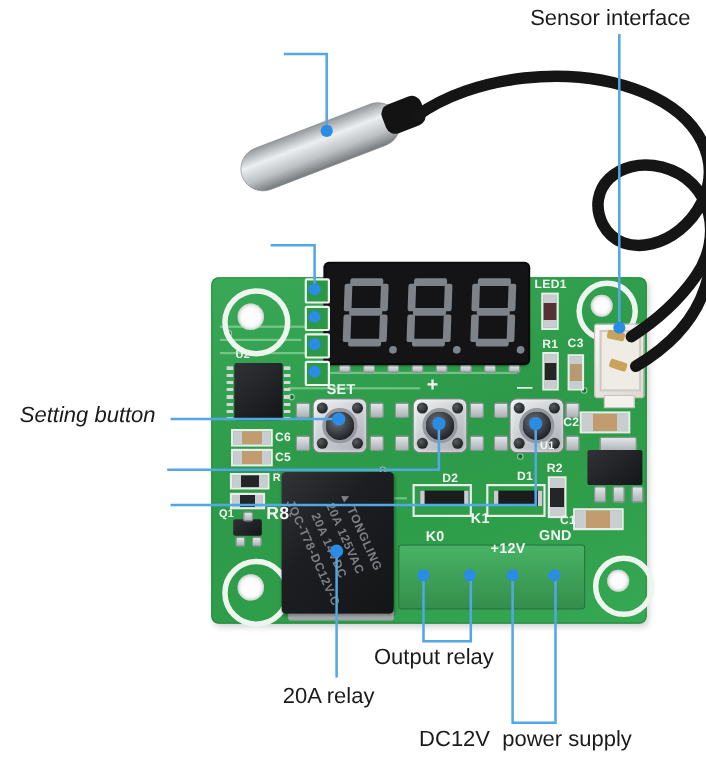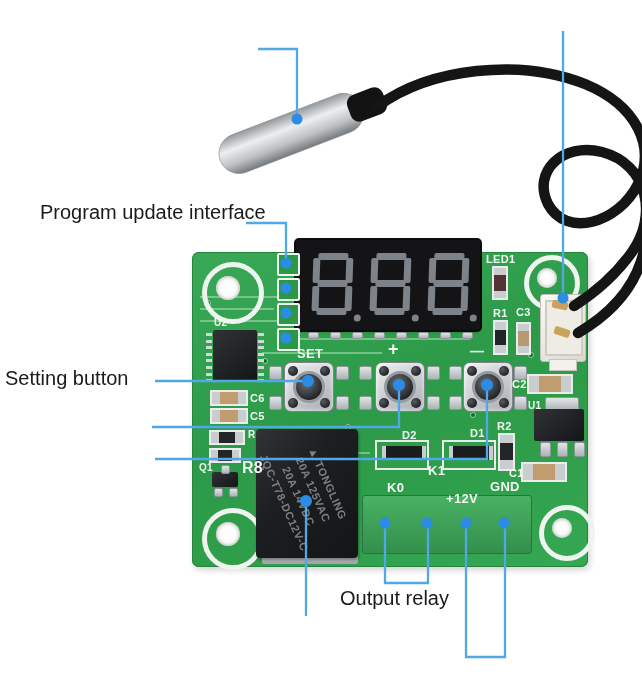--- a/index.html
+++ b/index.html
@@ -243,21 +243,21 @@
   <span class="silk" style="left:470px;top:344px;font-size:14px;">—</span>
   <span class="silk" style="left:250px;top:393px;font-size:11px;">C6</span>
   <span class="silk" style="left:250px;top:411px;font-size:11px;">C5</span>
   <span class="silk" style="left:248px;top:430px;font-size:10px;">R</span>
   <span class="silk" style="left:242px;top:460px;font-size:16px;">R8</span>
   <span class="silk" style="left:199px;top:463px;font-size:10px;">Q1</span>
   <span class="silk" style="left:402px;top:430px;font-size:11px;">D2</span>
   <span class="silk" style="left:470px;top:428px;font-size:11px;">D1</span>
   <span class="silk" style="left:497px;top:421px;font-size:11px;">R2</span>
   <span class="silk" style="left:512px;top:379px;font-size:11px;">C2</span>
-  <span class="silk" style="left:528px;top:401px;font-size:10px;">U1</span>
+  <span class="silk" style="left:491px;top:401px;font-size:10px;">U1</span>
   <span class="silk" style="left:509px;top:468px;font-size:11px;">C1</span>
   <span class="silk" style="left:387px;top:481px;font-size:13px;">K0</span>
   <span class="silk" style="left:428px;top:464px;font-size:13px;">K1</span>
   <span class="silk" style="left:446px;top:492px;font-size:13px;">+12V</span>
   <span class="silk" style="left:490px;top:480px;font-size:13px;">GND</span>
 
   <svg id="art">
     <defs>
       <linearGradient id="metal" x1="0" y1="0" x2="0" y2="1">
         <stop offset="0" stop-color="#94989b"></stop>
@@ -299,17 +299,19 @@
       <circle cx="399" cy="385" r="6"></circle>
       <circle cx="487" cy="385" r="6"></circle>
       <circle cx="306" cy="501" r="6"></circle>
       <circle cx="385" cy="523" r="5.5"></circle>
       <circle cx="427" cy="523" r="5.5"></circle>
       <circle cx="466" cy="523" r="5.5"></circle>
       <circle cx="504" cy="523" r="5.5"></circle>
     </g>
   </svg>
 
-  <div class="lbl" style="left:40px;top:200px;">Program update interface</div>
-  <div class="lbl" style="left:5px;top:366px;">Setting button</div>
+  <div class="lbl" style="left:482px;top:5px;">Sensor interface</div>
+  <div class="lbl" style="left:18px;top:366px;font-style:italic;">Setting button</div>
   <div class="lbl" style="left:340px;top:586px;text-align:right;">Output relay</div>
+  <div class="lbl" style="left:257px;top:621px;">20A relay</div>
+  <div class="lbl" style="left:381px;top:660px;">DC12V  power supply</div>
 
 </div>
 
 </body></html>

